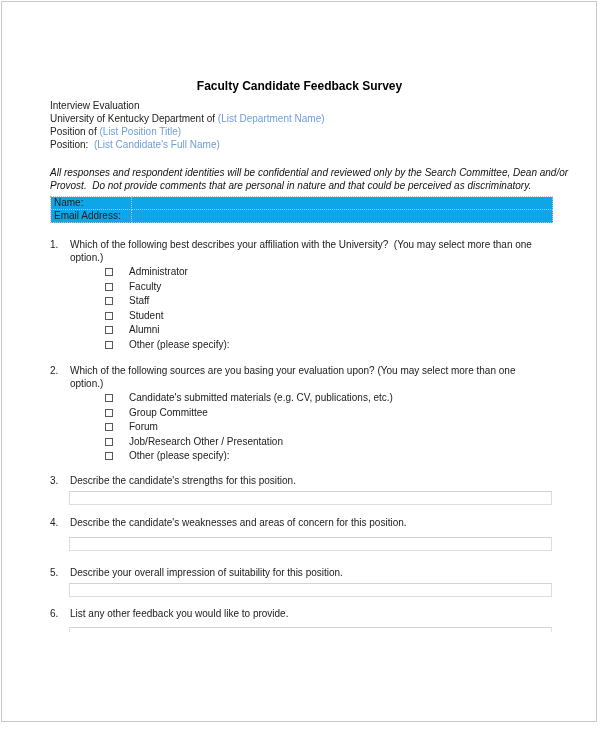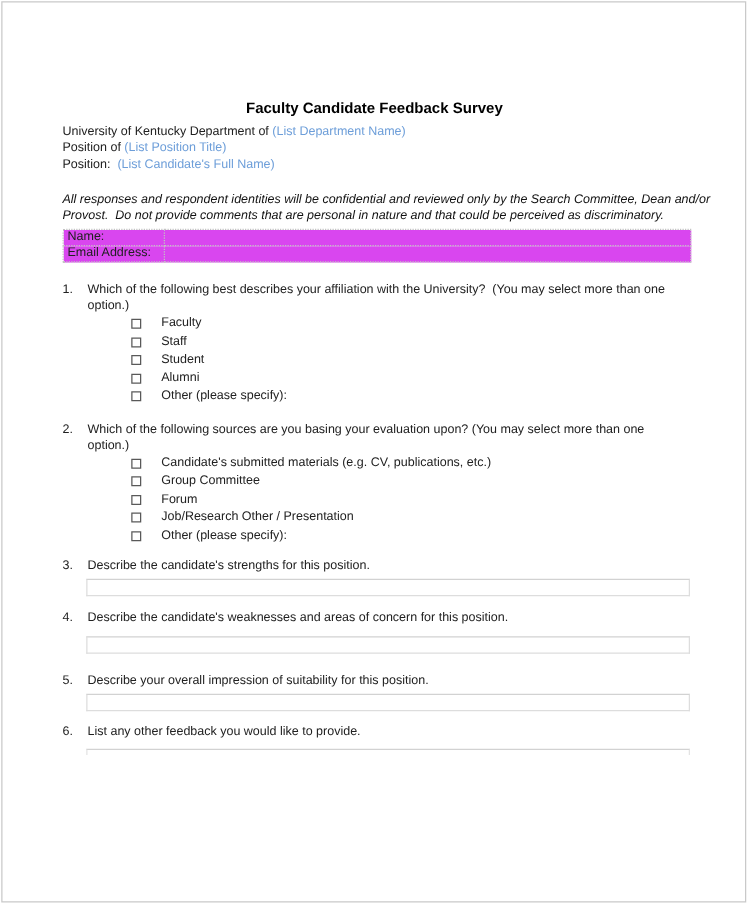--- a/index.html
+++ b/index.html
@@ -19,21 +19,21 @@
            margin:0 0 6px 0; line-height:13px; }
 
   .hline { white-space:pre-wrap; }
   .ph { color:#6d9ed9; }
 
   .notice { font-weight:normal; font-style:italic; color:#111;
             margin:15px 0 0 0; width:520px; white-space:pre-wrap; }
 
   table.contact { border-collapse:collapse; margin-top:4px; width:503px; table-layout:fixed; }
   table.contact td { border:1px dotted #c3c3c3; height:12px; padding:0 0 0 3px;
-                     font-size:10px; line-height:12px; background:#d946ef; }
+                     font-size:10px; line-height:12px; background:#0ea5e9; }
   td.clabel { width:77px; }
 
   .qrow { display:flex; }
   .qnum { flex:0 0 20px; width:20px; }
   .qtext { width:488px; white-space:pre-wrap; }
 
   .opts { margin:1px 0 0 55px; }
   .opt { display:flex; align-items:flex-start; height:14.5px; }
   .cb { flex:0 0 8px; width:8px; height:8px; box-sizing:border-box;
         border:1px solid #595959; background:#fff; margin:3px 16px 0 0; }
@@ -55,20 +55,23 @@
 </head>
 <body>
 
 <div class="page">
   <div class="content">
 
     <div class="title">Faculty Candidate Feedback Survey</div>
 
     <div>
       <div>
+        <span class="hline">Interview Evaluation</span>
+      </div>
+      <div>
         <span class="hline">University of Kentucky Department of </span><span class="hline ph">(List Department Name)</span>
       </div>
       <div>
         <span class="hline">Position of </span><span class="hline ph">(List Position Title)</span>
       </div>
       <div>
         <span class="hline">Position:  </span><span class="hline ph">(List Candidate's Full Name)</span>
       </div>
     </div>
 
@@ -86,20 +89,24 @@
         </tr>
       </tbody>
     </table>
 
     <div class="q q1">
       <div class="qrow">
         <span class="qnum">1.</span>
         <div class="qtext">Which of the following best describes your affiliation with the University?  (You may select more than one option.)</div>
       </div>
       <div class="opts">
+        <div class="opt">
+          <span class="cb"></span>
+          <span class="optlbl">Administrator</span>
+        </div>
         <div class="opt">
           <span class="cb"></span>
           <span class="optlbl">Faculty</span>
         </div>
         <div class="opt">
           <span class="cb"></span>
           <span class="optlbl">Staff</span>
         </div>
         <div class="opt">
           <span class="cb"></span>

